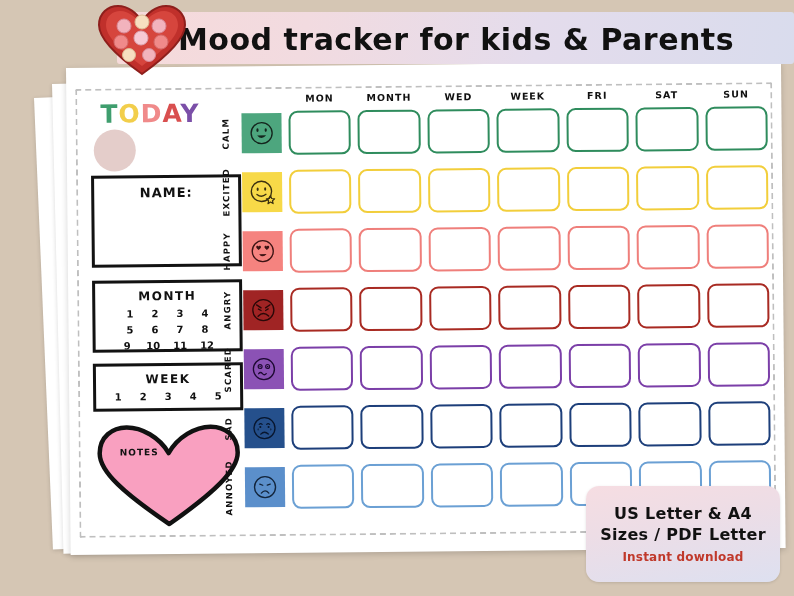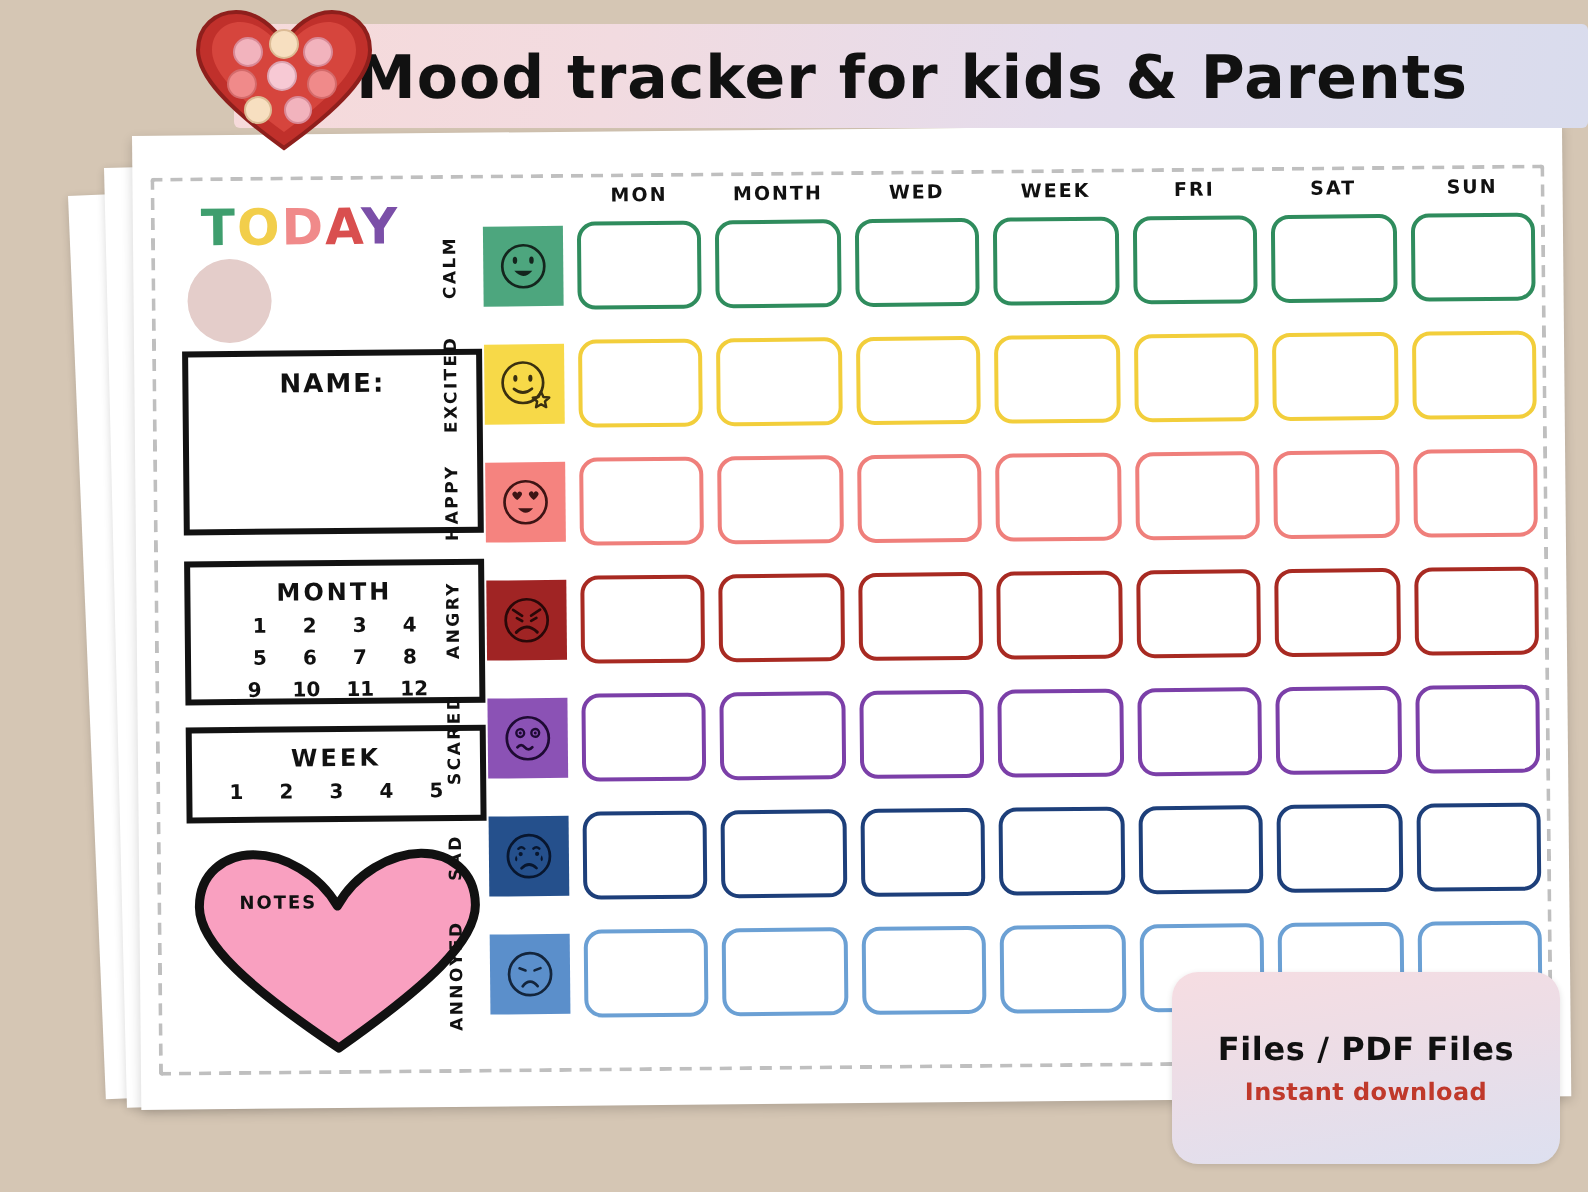--- a/index.html
+++ b/index.html
@@ -405,15 +405,16 @@
     <circle cx="25" cy="38" r="7" fill="#f08a8a" stroke="#d46b6b" stroke-width="1"></circle>
     <circle cx="45" cy="34" r="7" fill="#f7c9d4" stroke="#dca4b1" stroke-width="1"></circle>
     <circle cx="65" cy="38" r="7" fill="#f08a8a" stroke="#d46b6b" stroke-width="1"></circle>
     <circle cx="33" cy="51" r="6.5" fill="#f7dfc0" stroke="#dcbb95" stroke-width="1"></circle>
     <circle cx="53" cy="51" r="6.5" fill="#f2b3bd" stroke="#d98a97" stroke-width="1"></circle>
   </svg>
 </div>
 <div id="header-title">Mood tracker for kids &amp; Parents</div>
 
 <div id="info-badge">
-  <div class="badge-line">Files / PDF Files</div>
+  <div class="badge-line">US Letter &amp; A4</div>
+  <div class="badge-line">Sizes / PDF Letter</div>
   <div class="badge-line" id="badge-line3">Instant download</div>
 </div>
 
 </body></html>

